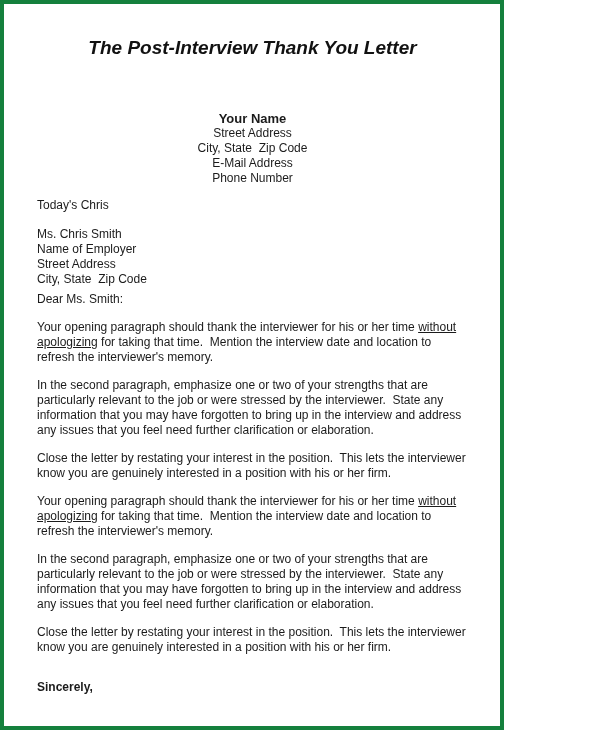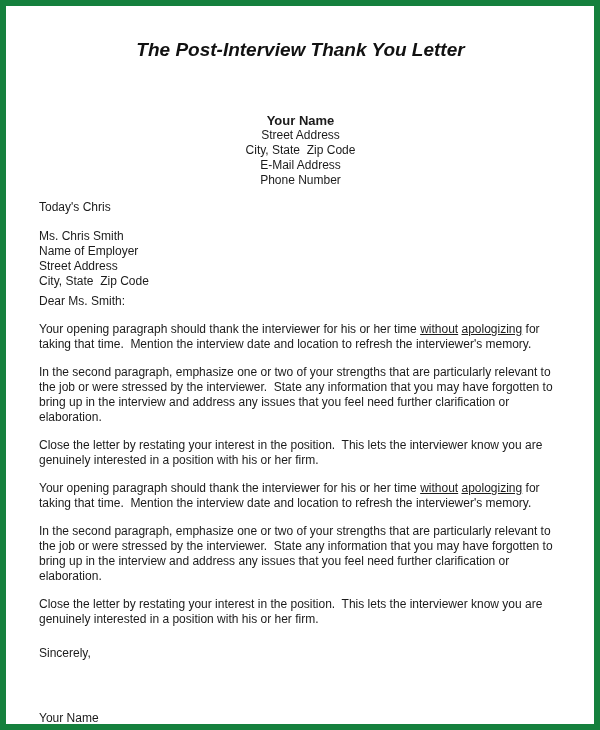--- a/index.html
+++ b/index.html
@@ -1,20 +1,20 @@
 <!DOCTYPE html>
 <html><head>
 <meta charset="utf-8">
 <style>
   html, body { margin: 0; padding: 0; background: #ffffff; }
   .page {
-    width: 600px;
+    width: 504px;
     height: 730px;
     box-sizing: border-box;
-    border: 6px solid #15803d;
+    border: 4px solid #15803d;
     background: #ffffff;
     font-family: "Liberation Sans", sans-serif;
     color: #1b1b1b;
     overflow: hidden;
     padding: 0 32px 0 33px;
   }
   .title {
     font-size: 19px;
     font-weight: bold;
     font-style: italic;
@@ -29,21 +29,21 @@
   .date-line { margin-top: 12px; }
   .recipient { margin-top: 14px; }
   .salutation { margin-top: 5px; }
   .para {
     font-size: 12px;
     line-height: 15px;
     margin: 13px 0 0 0;
     white-space: pre-wrap;
   }
   .u { text-decoration: underline; }
-  .closing { margin-top: 19px; }
+  .closing { margin-top: 25px; font-weight: bold; }
   .signature { margin-top: 50px; }
 </style>
 </head>
 <body>
 
 <div class="page">
 
   <h1 class="title">The Post-Interview Thank You Letter</h1>
 
   <div class="sender">

